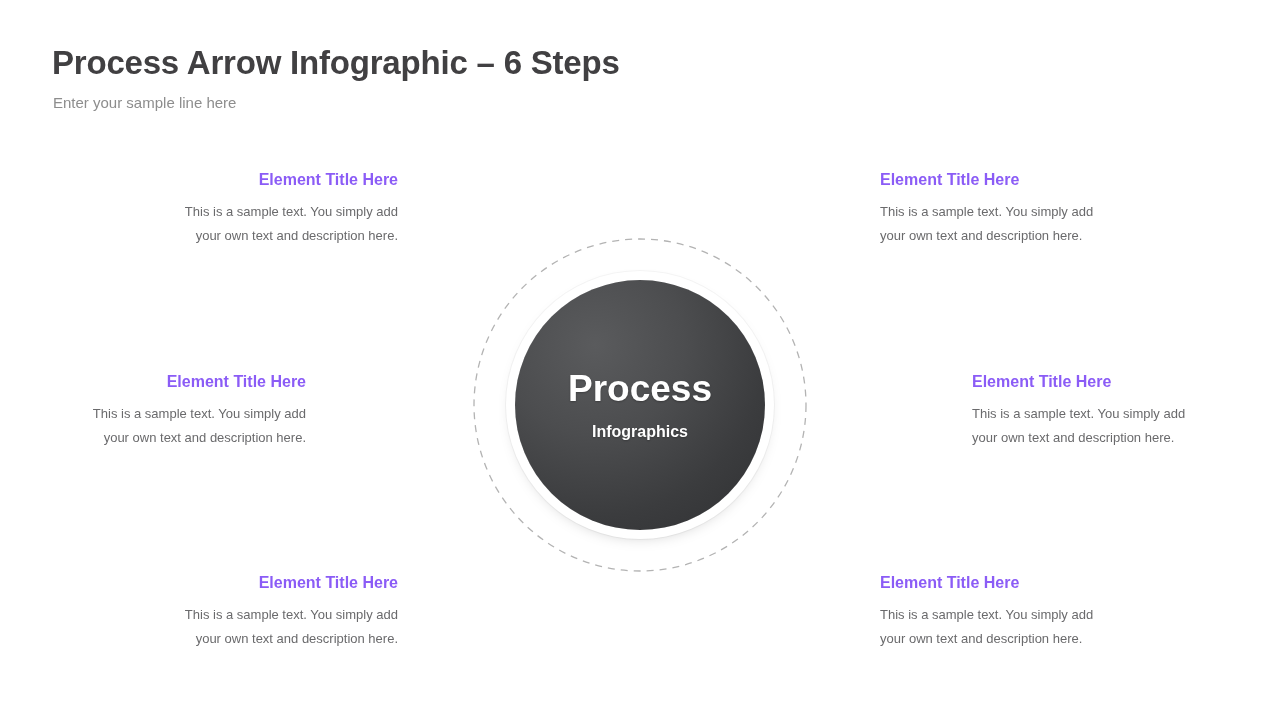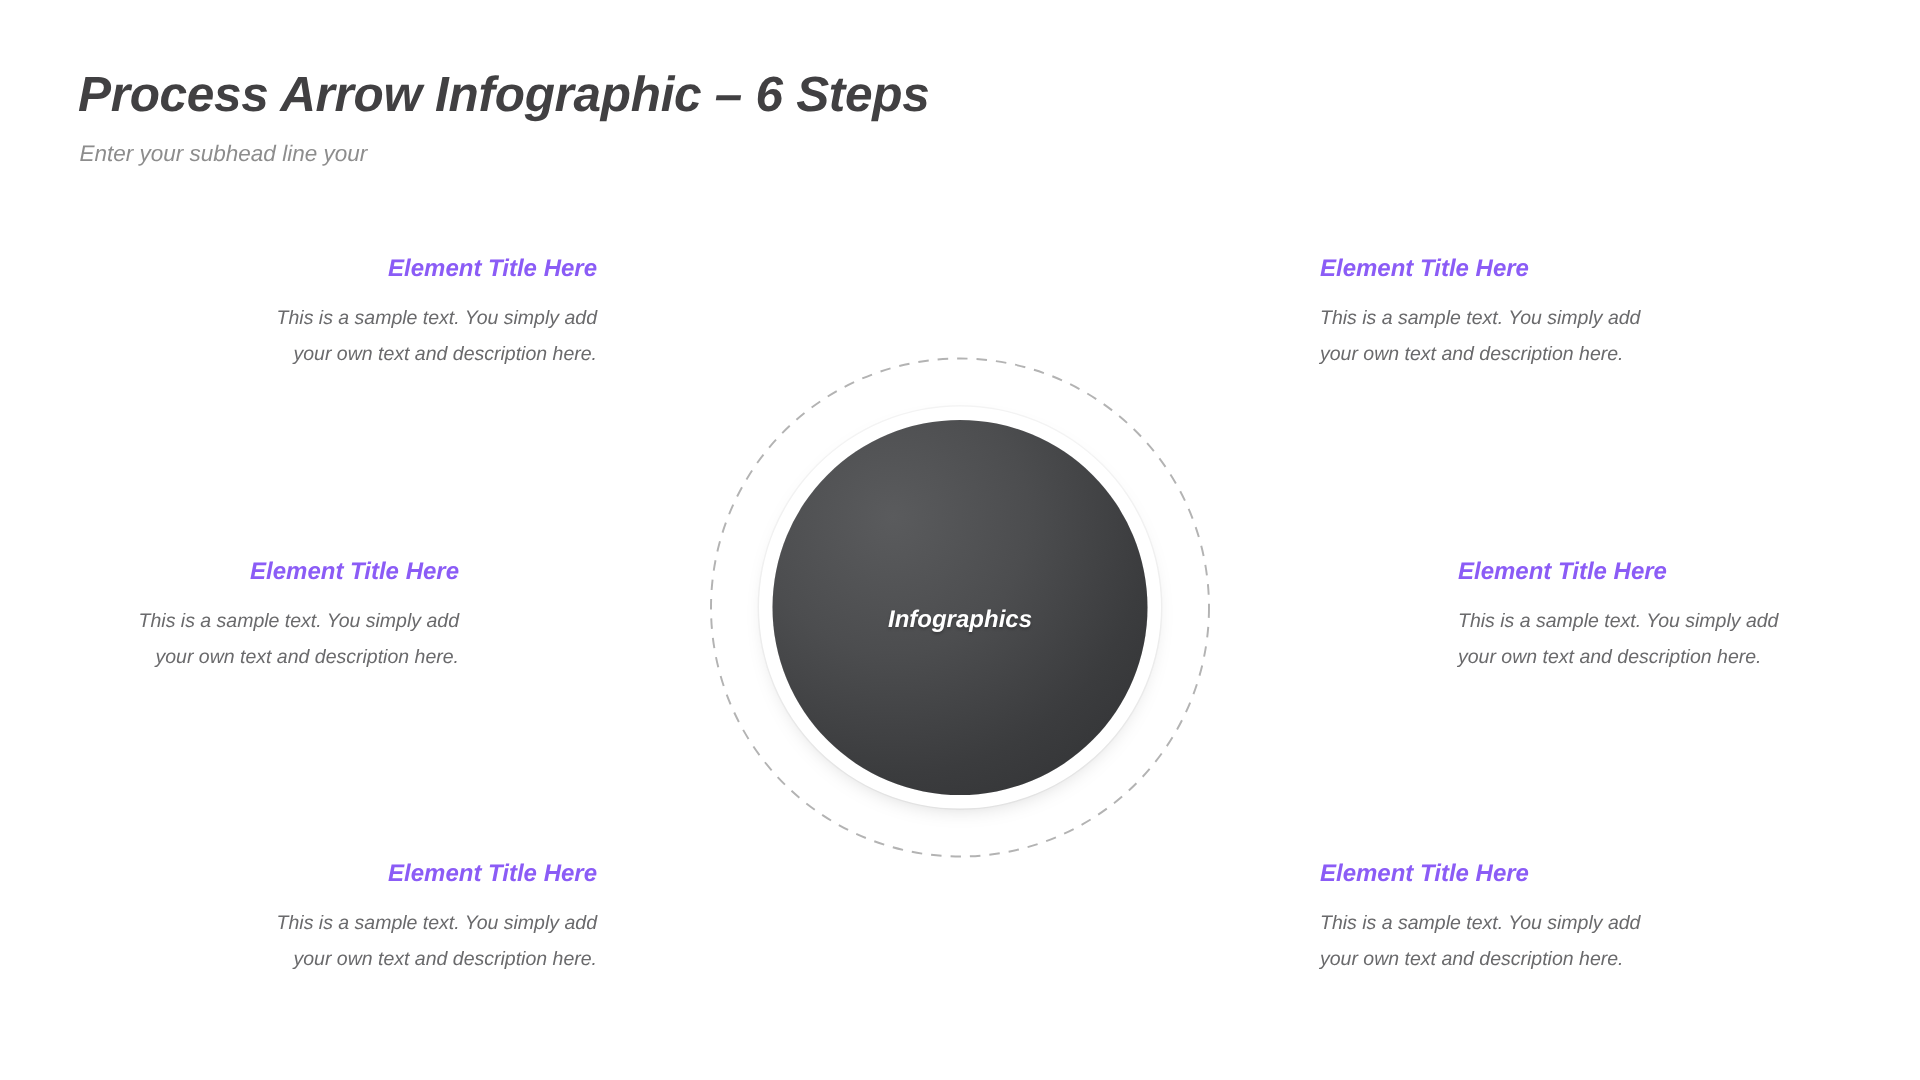--- a/index.html
+++ b/index.html
@@ -1,21 +1,21 @@
 <!DOCTYPE html>
 <html><head>
 <meta charset="utf-8">
 <style>
   html,body{margin:0;padding:0;}
   body{
     width:1280px;height:720px;background:#ffffff;
     font-family:"Liberation Sans","DejaVu Sans",sans-serif;
     overflow:hidden;position:relative;
   }
-  #slide{position:absolute;left:0;top:0;width:1280px;height:592px;font-style:italic;}
+  #slide{position:absolute;left:0;top:0;width:1280px;height:592px;}
 
   
   #title{
     position:absolute;left:52px;top:44px;
     font-size:33px;font-weight:bold;color:#414042;
     letter-spacing:-0.2px;white-space:nowrap;
   }
   #subhead{
     position:absolute;left:53px;top:94px;
     font-size:15px;color:#8d8d8d;white-space:nowrap;
@@ -52,21 +52,21 @@
     margin-bottom:11px;white-space:nowrap;
   }
   .b-desc{font-size:13px;color:#6a6a6c;line-height:1.85;}
 </style>
 </head>
 <body>
 
 <div id="slide">
 
   <div id="title">Process Arrow Infographic – 6 Steps</div>
-  <div id="subhead">Enter your subhead line your</div>
+  <div id="subhead">Enter your sample line here</div>
 
   <div id="stage">
 
     <svg id="svg-diagram" viewBox="0 0 1280 720">
       <defs>
 
         <g id="arrow-shape">
 
           <path d="M 0,-118  L 62,-46  L 40,-46  L 40,52  L 0,30  L -40,52  L -40,-46  L -62,-46 Z"></path>
         </g>
@@ -179,20 +179,21 @@
             <rect x="212" y="312" width="76" height="92" rx="12"></rect>
             <line x1="216" y1="338" x2="284" y2="338"></line>
             <line x1="216" y1="362" x2="284" y2="362"></line>
             <line x1="228" y1="386" x2="272" y2="386"></line>
           </g>
         </g>
       </g>
     </svg>
 
     <div id="center-circle">
+      <div id="center-title">Process</div>
       <div id="center-sub">Infographics</div>
     </div>
 
     <div class="block right-al" style="left:148px;top:170px;">
       <div class="b-title">Element Title Here</div>
       <div class="b-desc">This is a sample text. You simply add</div>
       <div class="b-desc">your own text and description here.</div>
     </div>
 
     <div class="block left-al" style="left:880px;top:170px;">

